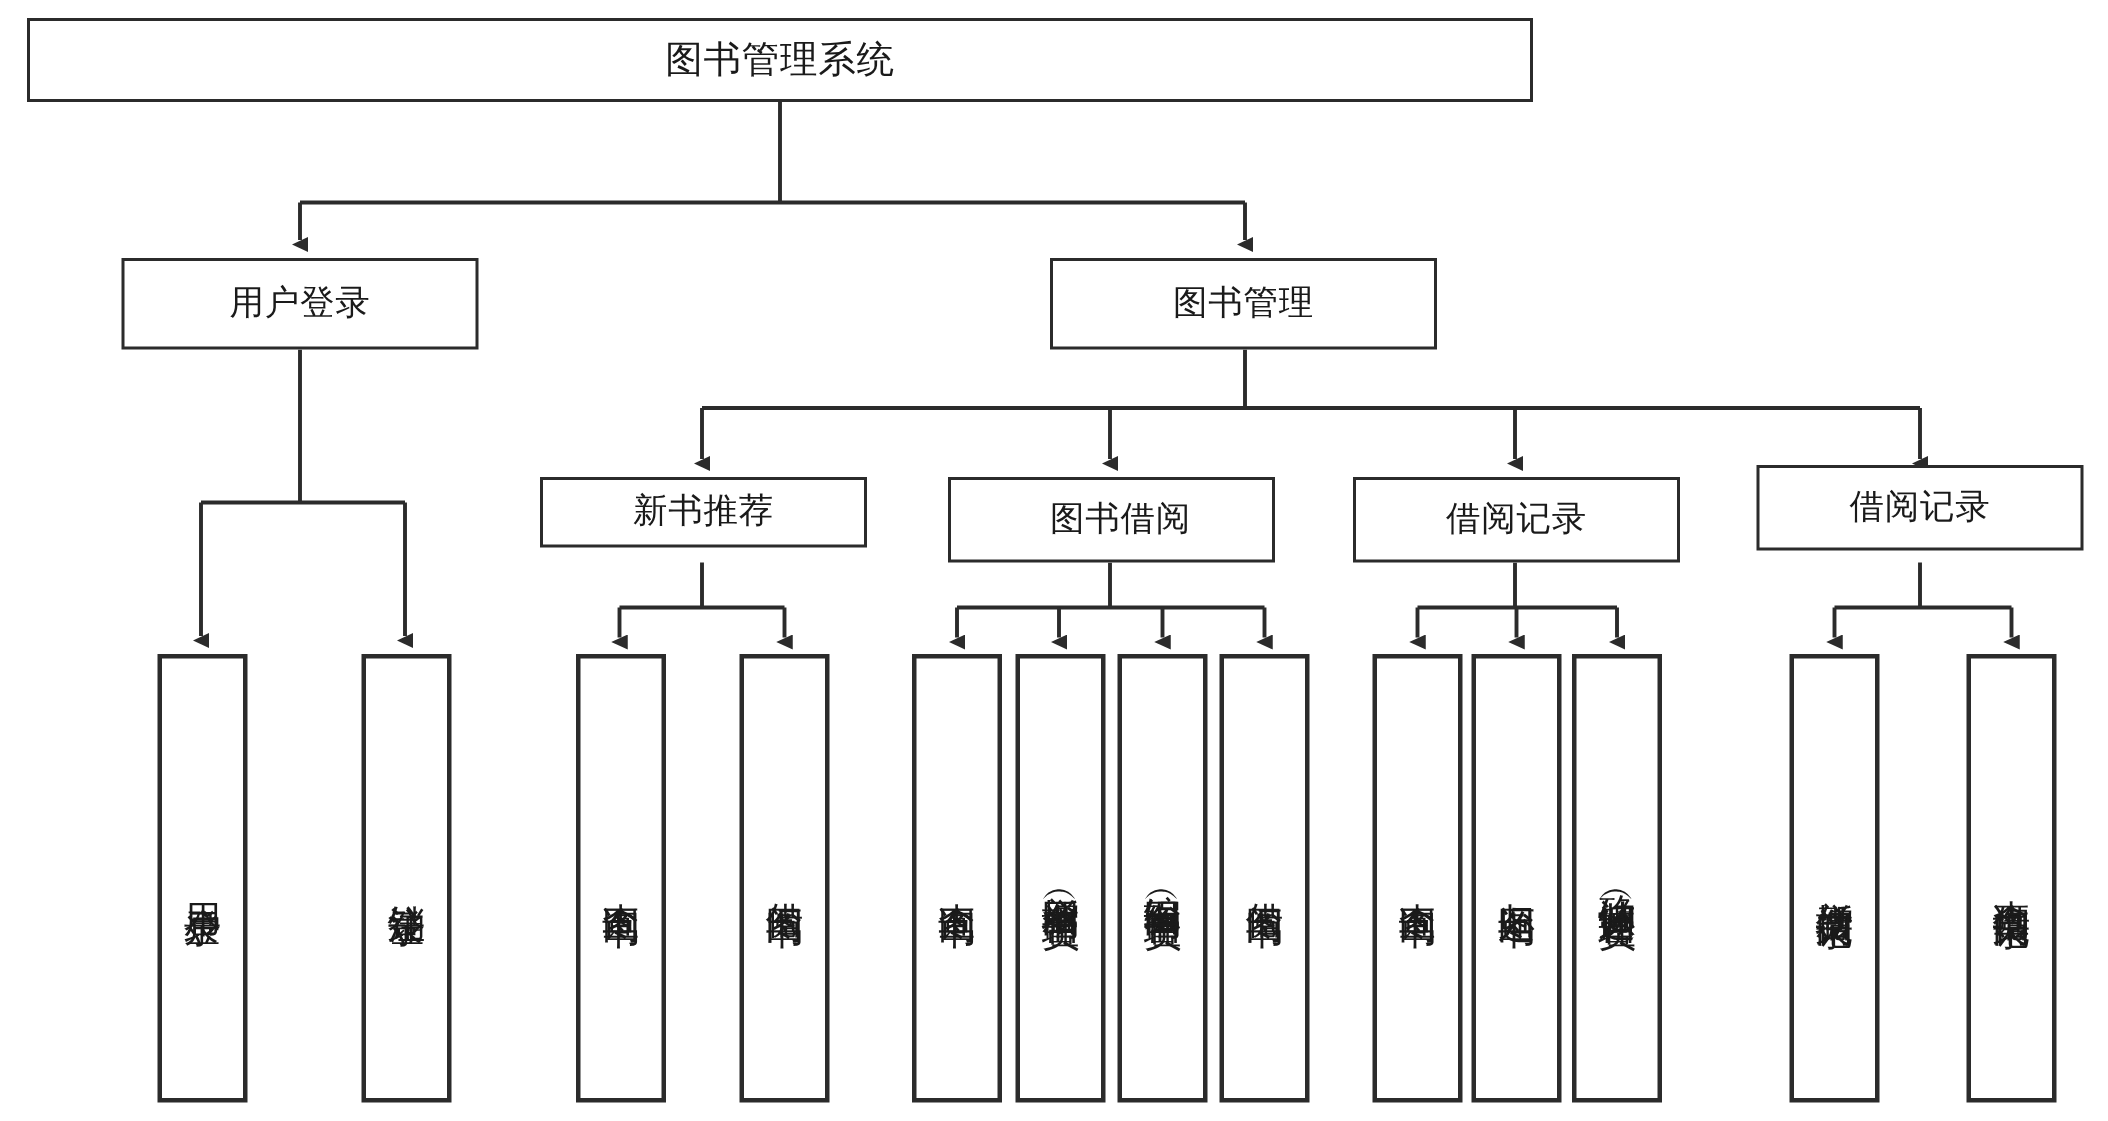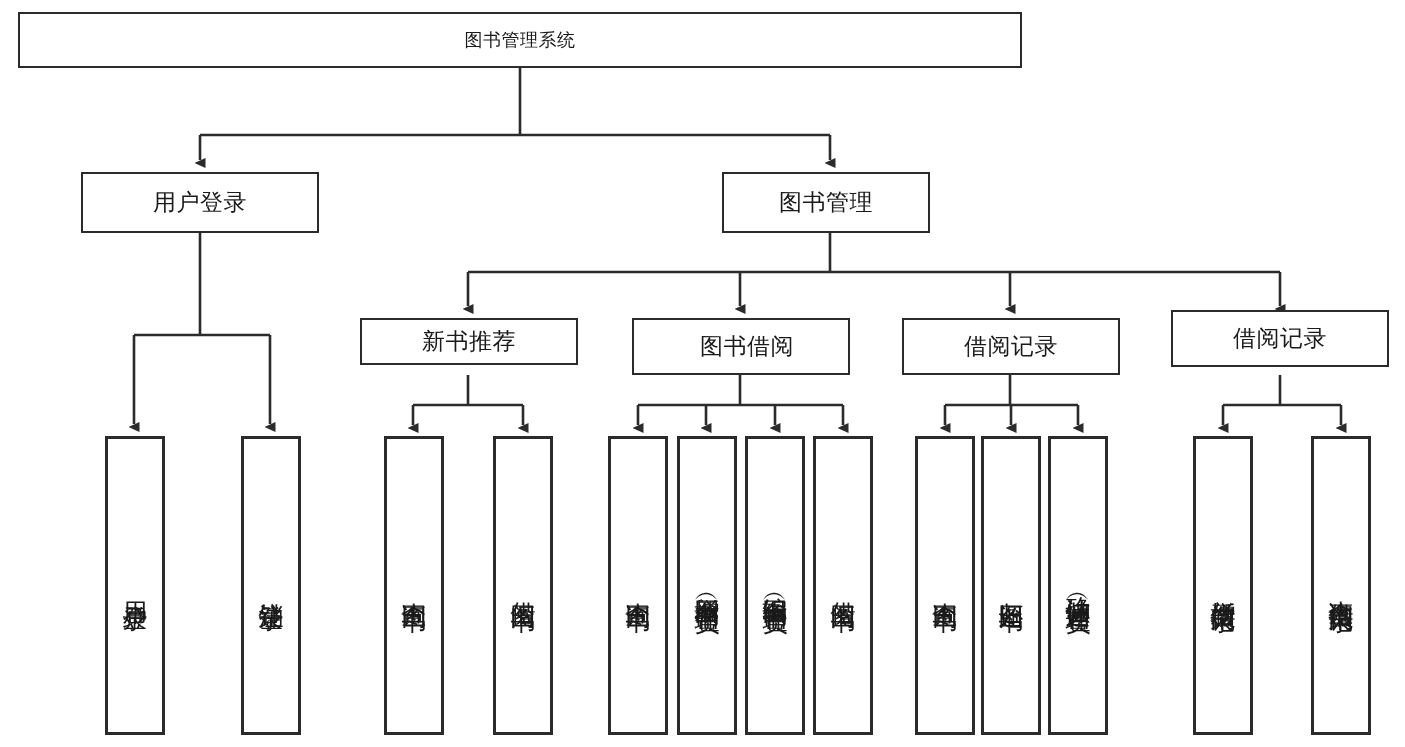--- a/index.html
+++ b/index.html
@@ -40,21 +40,21 @@
     display: block;
     text-align: center;
     line-height: 1.12;
     white-space: nowrap;
     color: #1a1a1a;
   }
   .node.root {
     border-width: 2px;
   }
   .node.root .node-label {
-    font-size: 18px;
+    font-size: 25px;
     letter-spacing: 0.5px;
   }
   .node.branch .node-label {
     font-size: 23px;
     letter-spacing: 0.5px;
   }
   .node.leaf {
     border-width: 3px;
   }
   .node.leaf .node-label {
@@ -129,21 +129,21 @@
     </g>
   </svg>
 
   <div class="node root" style="left:18px; top:12px; width:1004px; height:56px;">
     <span class="node-label">图书管理系统</span>
   </div>
 
   <div class="node branch" style="left:81px; top:172px; width:238px; height:61px;">
     <span class="node-label">用户登录</span>
   </div>
-  <div class="node branch" style="left:722px; top:172px; width:208px; height:61px;">
+  <div class="node branch" style="left:700px; top:172px; width:258px; height:61px;">
     <span class="node-label">图书管理</span>
   </div>
 
   <div class="node branch" style="left:360px; top:318px; width:218px; height:47px;">
     <span class="node-label">新书推荐</span>
   </div>
   <div class="node branch" style="left:632px; top:318px; width:218px; height:57px;padding-left:12px;">
     <span class="node-label">图书借阅</span>
   </div>
   <div class="node branch" style="left:902px; top:318px; width:218px; height:57px;">

